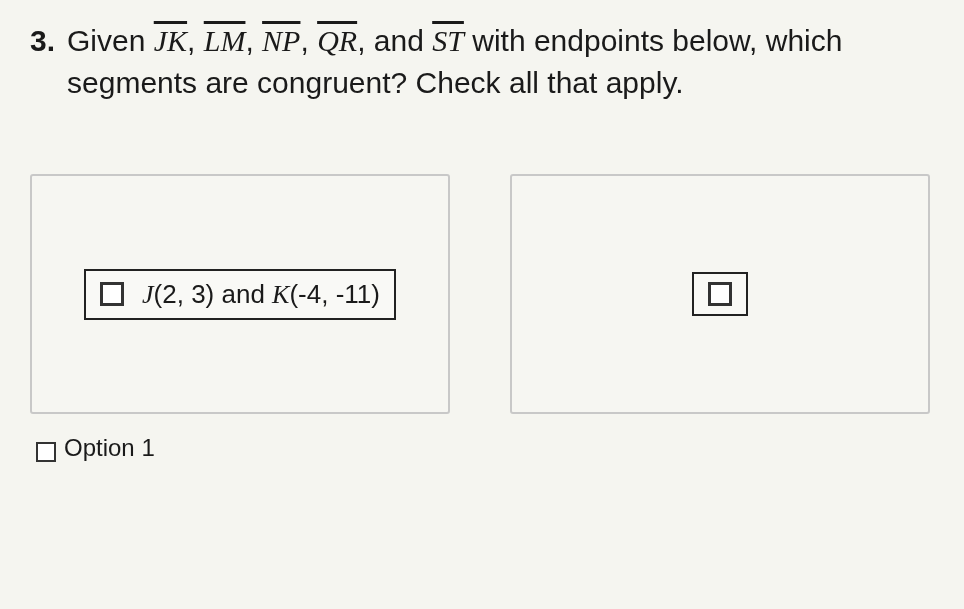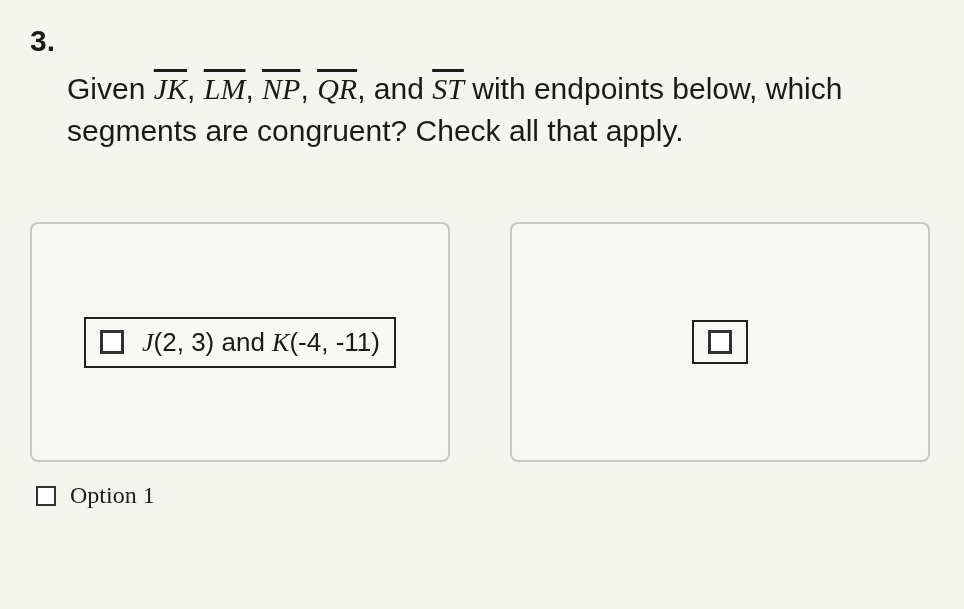--- a/index.html
+++ b/index.html
@@ -23,37 +23,36 @@
     }
     .question-number {
       font-size: 30px;
       font-weight: bold;
       line-height: 1.4;
     }
     .question-text {
       font-size: 30px;
       line-height: 1.4;
       font-weight: 500;
-      margin-top: 48px;
     }
     .italic {
       font-style: italic;
       font-family: 'Times New Roman', serif;
     }
     .overline {
       text-decoration: overline;
     }
     .options-row {
       display: flex;
       gap: 60px;
       margin-bottom: 20px;
     }
     .option-card {
       border: 2px solid #c8c8c8;
-      border-radius: 8px;
+      border-radius: 3px;
       width: 420px;
       height: 240px;
       position: relative;
       background: rgba(255,255,255,0.15);
       display: flex;
       align-items: center;
       justify-content: center;
       padding: 10px;
     }
     .answer-pill {
@@ -81,24 +80,23 @@
       font-size: 26px;
       font-weight: 500;
     }
     .labels-row {
       display: flex;
       gap: 60px;
     }
     .label-item {
       width: 420px;
       display: flex;
-      align-items: center;
-      gap: 14px;
+      align-items: flex-end;
+      gap: 8px;
       padding-left: 6px;
-      font-family: Liberation Serif, serif;
     }
     .label-text {
       font-size: 24px;
     }
   </style>
 </head>
 <body>
 
 <div class="question">
   <div class="question-number">3.</div>

